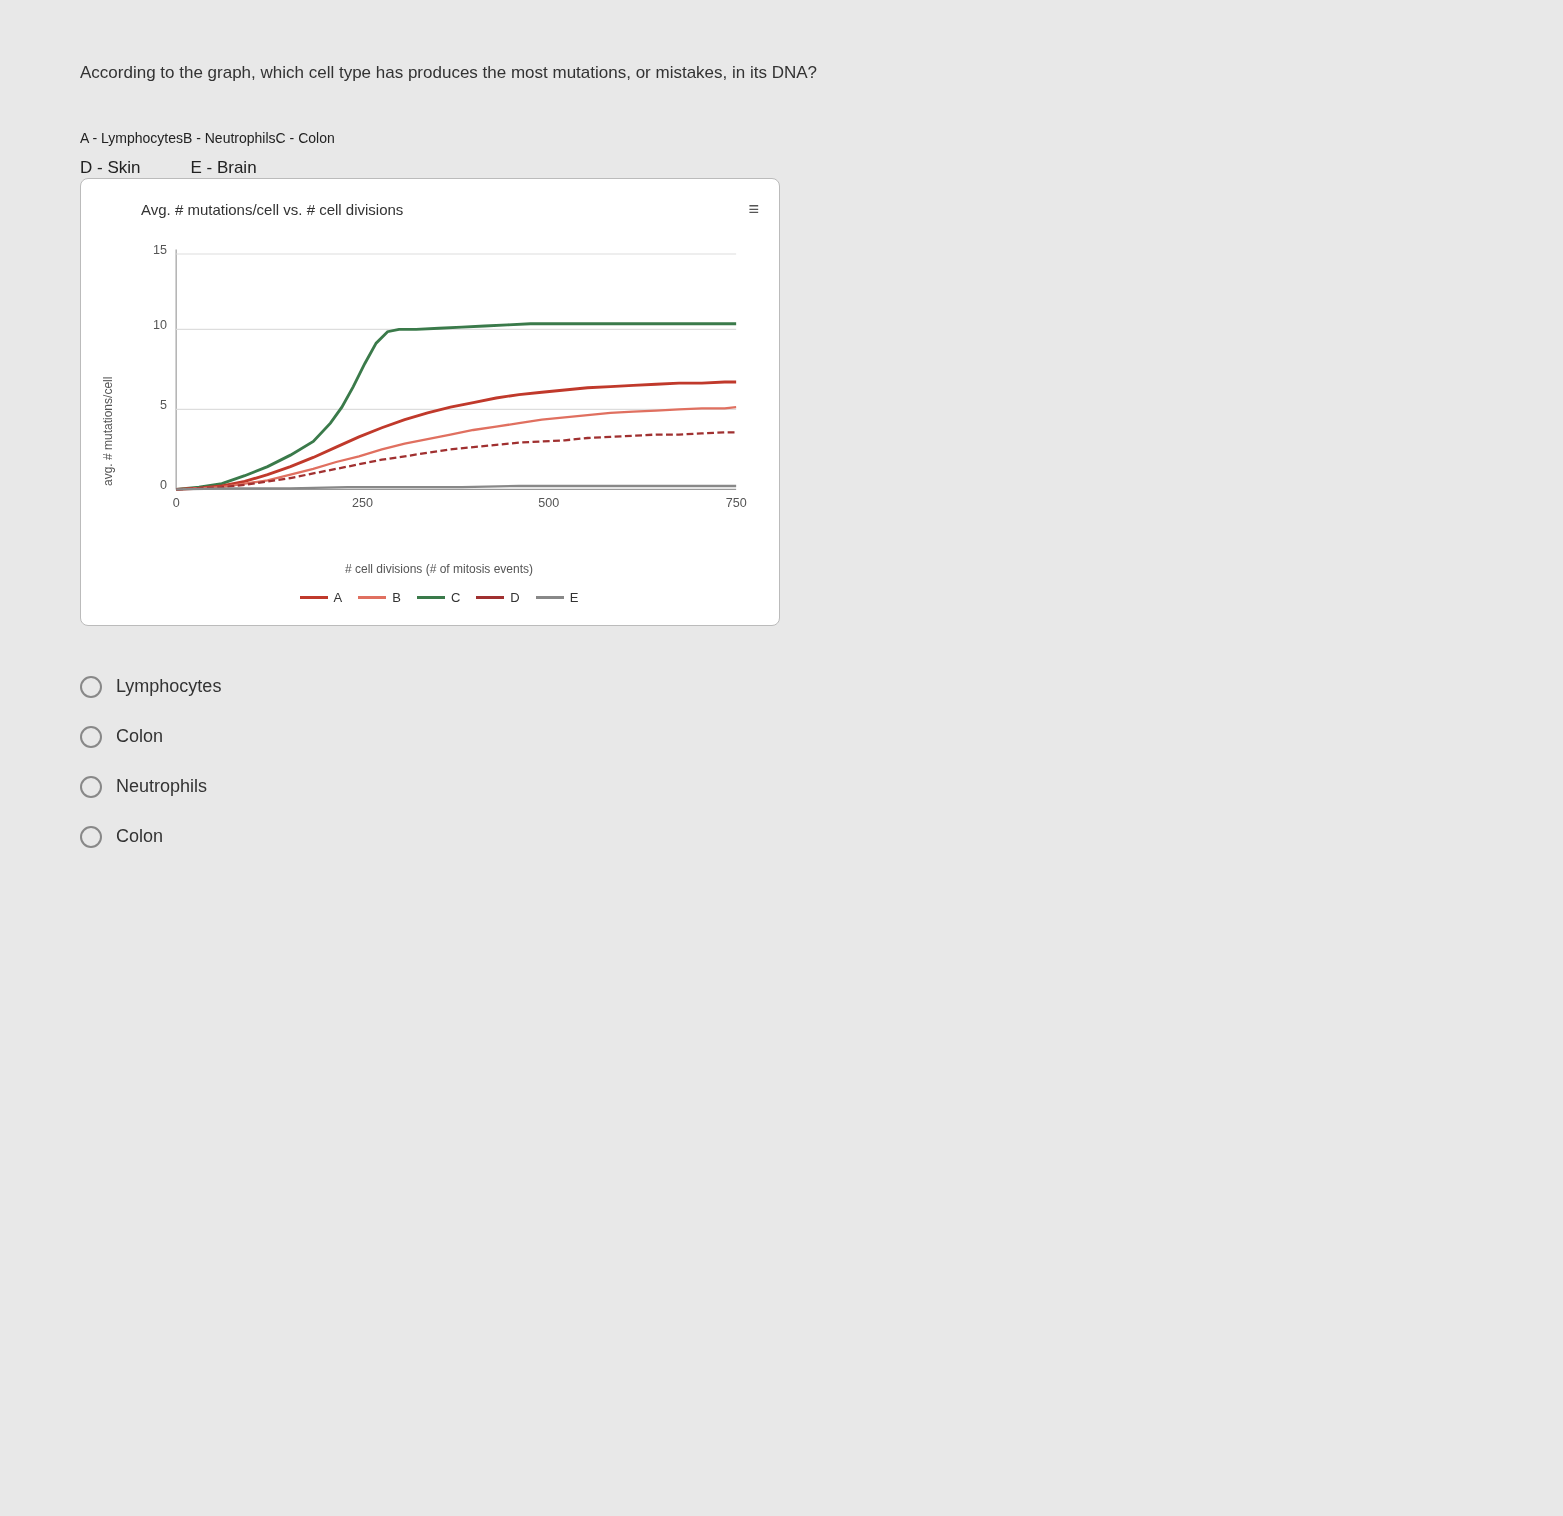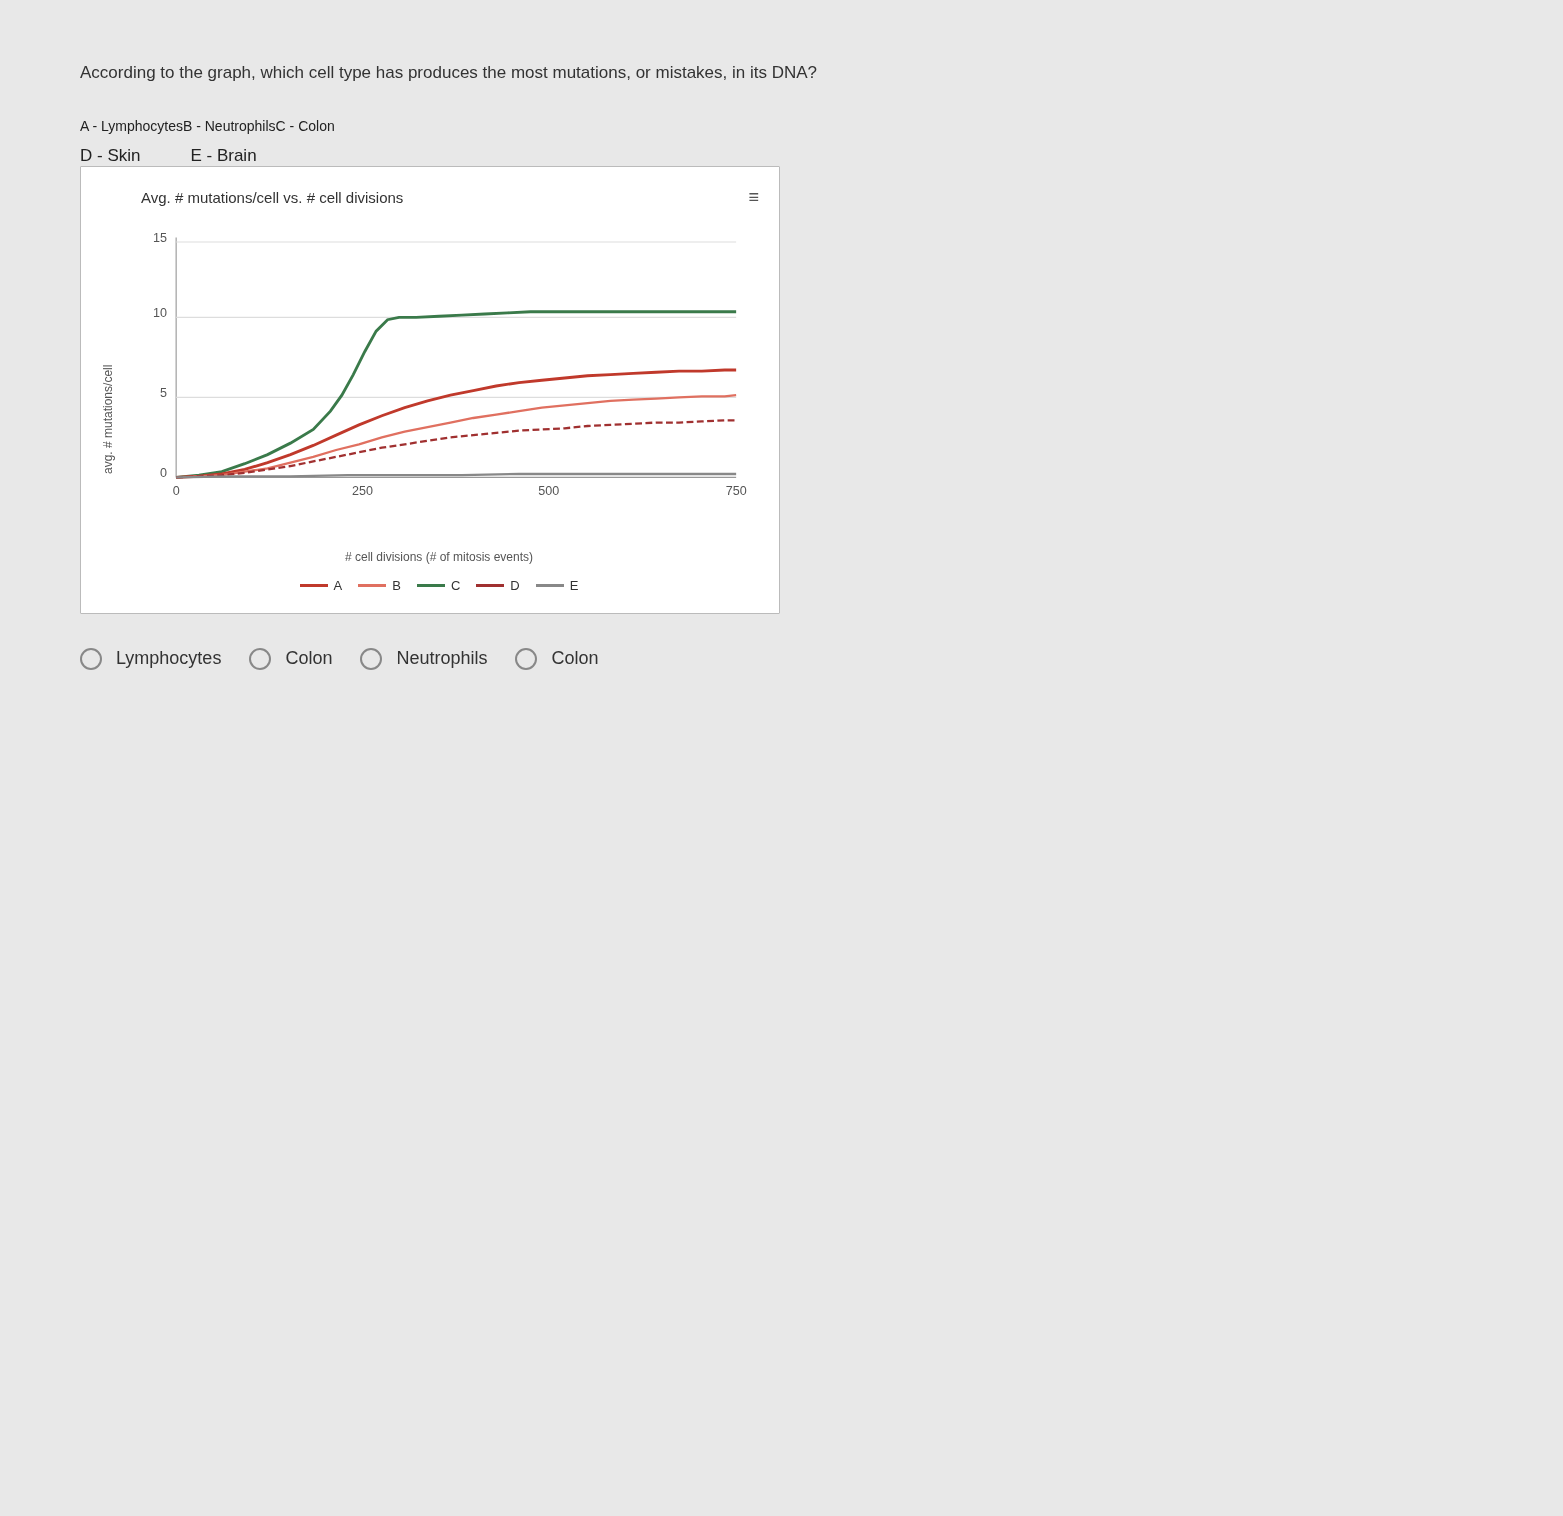--- a/index.html
+++ b/index.html
@@ -8,40 +8,40 @@
       font-family: Arial, sans-serif;
       font-size: 16px;
       color: #222;
       min-height: 1516px;
       width: 1563px;
       padding: 60px 80px;
     }
     .question-text {
       font-size: 17px;
       color: #333;
-      margin-bottom: 32px;
+      margin-bottom: 44px;
       line-height: 1.5;
     }
     .answer-choices-row1 {
       display: flex;
       margin-bottom: 12px;
       font-size: 14px;
     }
     .answer-choices-row2 {
       display: flex;
       gap: 50px;
       font-size: 17px;
     }
     .chart-container {
       background: #fff;
       border: 1.5px solid #bbb;
-      border-radius: 1px;
+      border-radius: 8px;
       width: 700px;
       padding: 20px 20px 20px 20px;
-      margin-bottom: 34px;
+      margin-bottom: 50px;
     }
     .chart-title-row {
       display: flex;
       align-items: center;
       justify-content: space-between;
       margin-bottom: 18px;
       padding-left: 40px;
     }
     .chart-title {
       font-size: 15px;
@@ -94,21 +94,21 @@
       align-items: center;
       gap: 6px;
     }
     .legend-line {
       width: 28px;
       height: 3px;
       display: inline-block;
     }
     .radio-options {
       display: flex;
-      flex-direction: row;
+      flex-direction: column;
       gap: 28px;
       margin-top: 10px;
     }
     .radio-option {
       display: flex;
       align-items: center;
       gap: 14px;
       font-size: 18px;
       color: #333;
       cursor: pointer;

